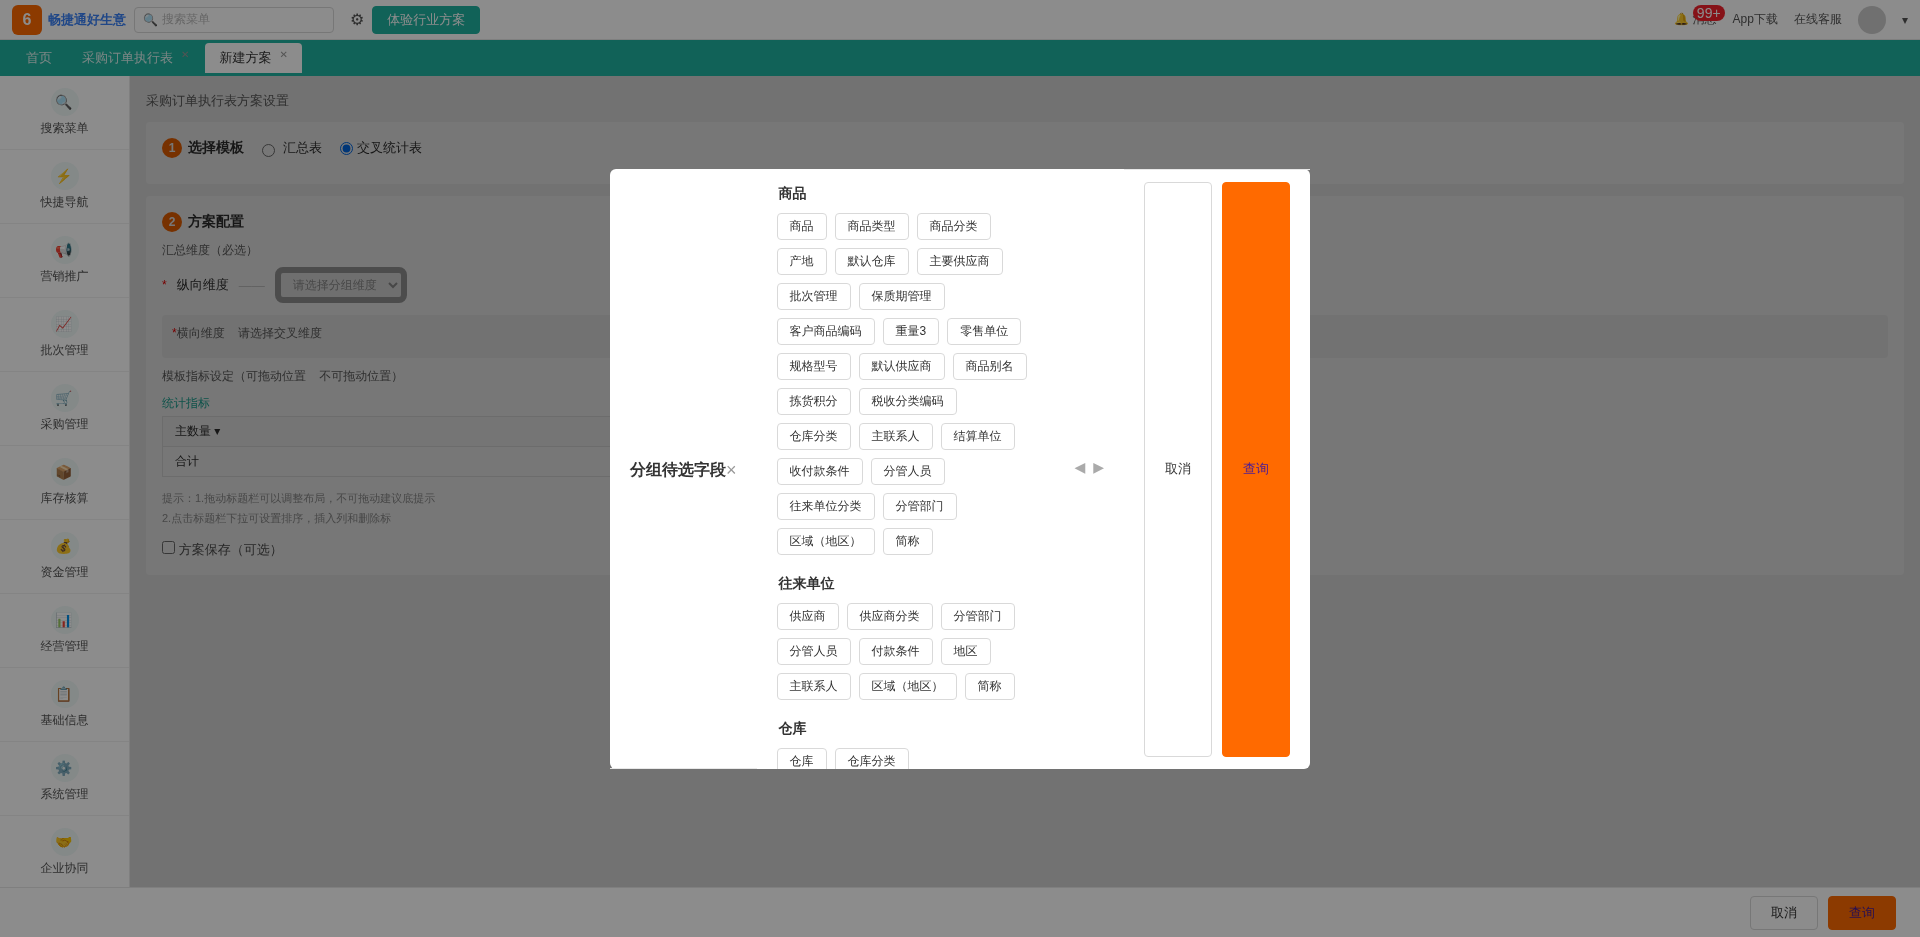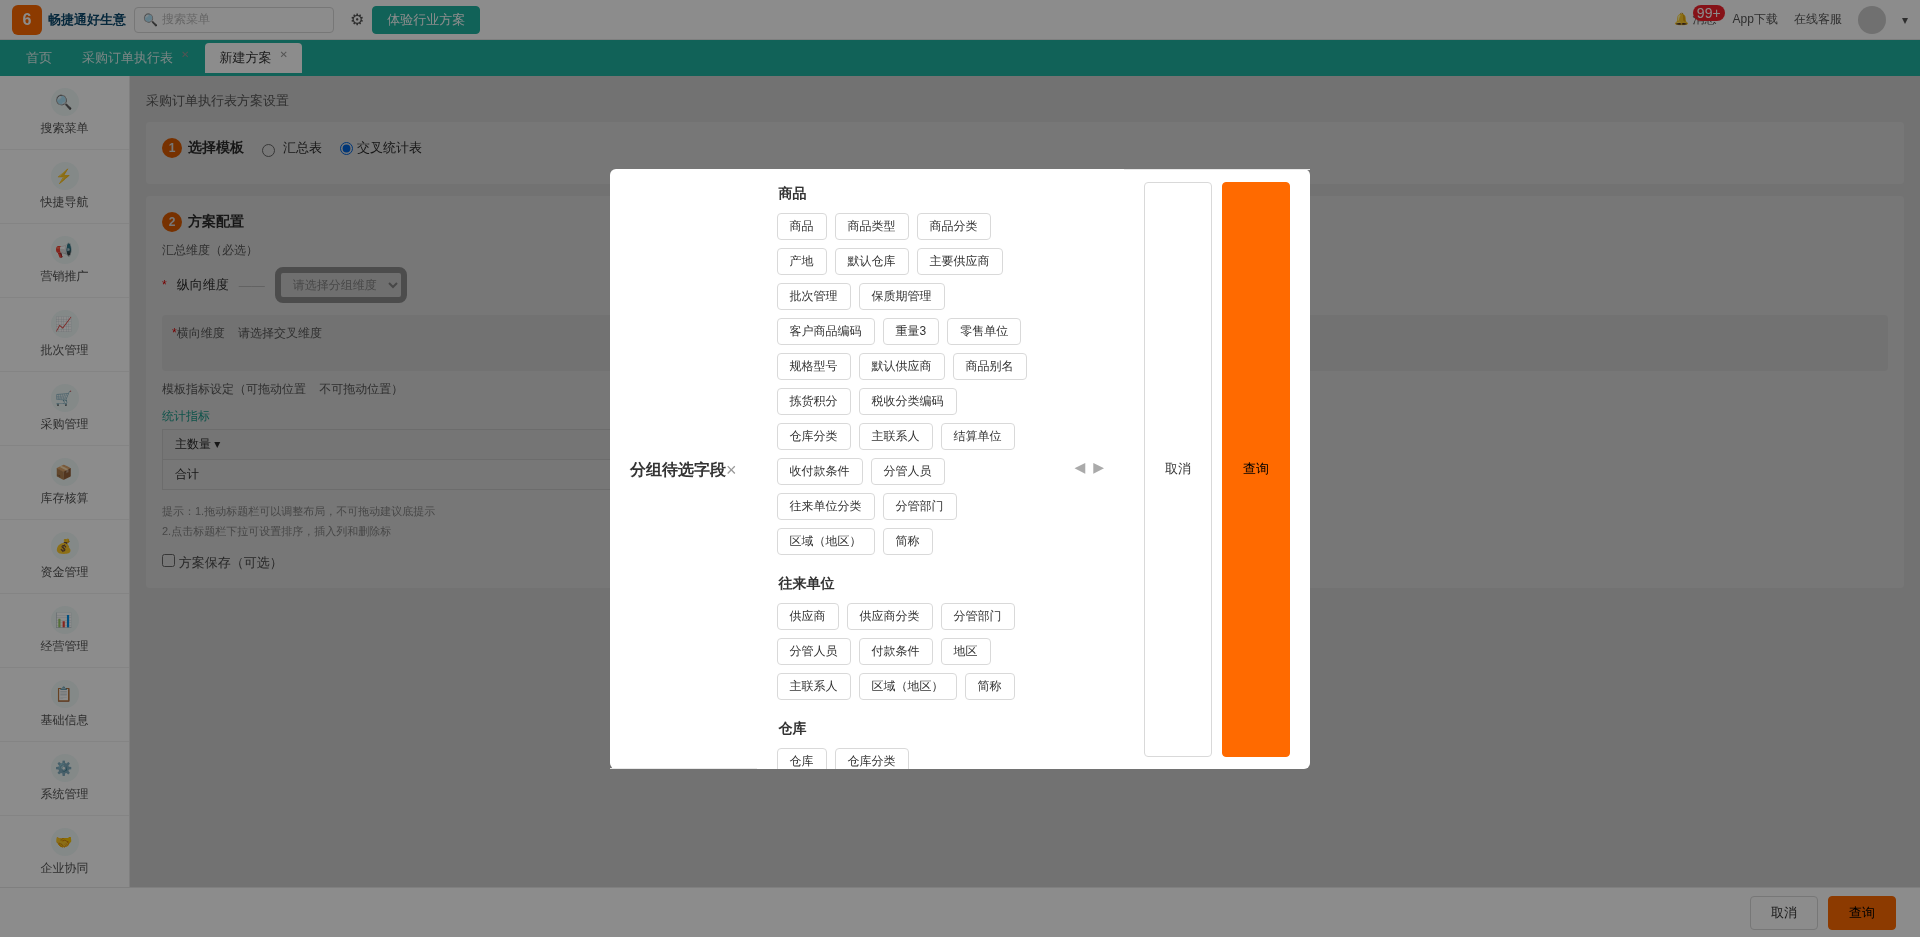--- a/index.html
+++ b/index.html
@@ -2,21 +2,21 @@
 <html><head>
   <meta charset="utf-8">
   <style>
     * { box-sizing: border-box; margin: 0; padding: 0; }
     body { font-family: "Microsoft YaHei", "PingFang SC", sans-serif; font-size: 13px; background: #f0f2f5; color: #333; }
 
     
     .top-bar { height: 40px; background: #fff; display: flex; align-items: center; border-bottom: 1px solid #e8e8e8; padding: 0 12px; gap: 8px; }
     .top-bar .logo { display: flex; align-items: center; gap: 6px; color: #ff6a00; font-weight: bold; font-size: 14px; }
     .logo-icon { width: 30px; height: 30px; background: #ff6a00; border-radius: 6px; display: flex; align-items: center; justify-content: center; color: #fff; font-size: 16px; font-weight: bold; }
-    .logo-text { color: #0c4a6e; font-size: 13px; font-weight: bold; }
+    .logo-text { color: #3b82f6; font-size: 13px; font-weight: bold; }
     .top-bar .search-box { flex: 1; max-width: 200px; height: 26px; border: 1px solid #d9d9d9; border-radius: 4px; padding: 0 8px; font-size: 12px; color: #999; display: flex; align-items: center; gap: 4px; }
     .top-right { margin-left: auto; display: flex; align-items: center; gap: 16px; font-size: 12px; color: #555; }
     .badge-wrap { position: relative; }
     .badge { background: #f5222d; color: #fff; border-radius: 8px; font-size: 14px; padding: 0 4px; min-width: 16px; text-align: center; position: absolute; top: -6px; right: -8px; }
 
     
     .tab-bar { height: 36px; background: #20b2a0; display: flex; align-items: center; padding: 0 12px; gap: 2px; }
     .tab-item { padding: 6px 14px; border-radius: 4px 4px 0 0; color: rgba(255,255,255,0.85); cursor: pointer; font-size: 13px; display: flex; align-items: flex-start; gap: 4px; }
     .tab-item.active { background: #fff; color: #333; }
     .tab-close { font-size: 10px; color: #999; margin-left: 4px; }
@@ -46,21 +46,21 @@
 
     
     .field-section { margin-bottom: 20px; }
     .section-title { font-size: 14px; color: #333; font-weight: bold; margin-bottom: 10px; padding-left: 2px; }
     .field-grid { display: flex; flex-wrap: wrap; gap: 8px; }
     .field-tag { border: 1px solid #d9d9d9; border-radius: 4px; padding: 4px 12px; font-size: 12px; color: #333; cursor: pointer; background: #fff; white-space: nowrap; }
 
     
     .btn { padding: 7px 20px; border-radius: 4px; font-size: 13px; cursor: pointer; border: 1px solid transparent; }
     .btn-default { background: #fff; border-color: #d9d9d9; color: #333; }
-    .btn-primary { background: #ff6a00; border-color: #ff6a00; color: #000000; }
+    .btn-primary { background: #ff6a00; border-color: #ff6a00; color: #4c1d95; }
     .btn-teal { background: #20b2a0; border-color: #20b2a0; color: #fff; text-align: right; }
 
     
     .bg-form { background: #fff; padding: 16px; border-radius: 4px; margin-bottom: 12px; }
     .step-label { display: inline-flex; align-items: center; gap: 6px; font-size: 14px; font-weight: bold; margin-bottom: 10px; }
     .step-num { width: 20px; height: 20px; border-radius: 50%; background: #ff6a00; color: #fff; font-size: 12px; display: flex; align-items: center; justify-content: center; }
 
     
     .modal-body::-webkit-scrollbar { width: 6px; }
     .modal-body::-webkit-scrollbar-track { background: #f0f0f0; }
@@ -188,21 +188,21 @@
         <span>方案配置</span>
       </div>
       <div style="color:#666;font-size:12px;margin-bottom:8px">汇总维度（必选）</div>
       <div style="display:flex;align-items:center;gap:10px;margin-bottom:12px">
         <span style="color:#f00;font-size:12px">*</span>
         <span style="font-size:13px">纵向维度</span>
         <span style="color:#ccc">——</span>
         <select style="border:6px solid #a3a3a3;border-radius:8px;padding:4px 8px;font-size:12px;color:#999"><option>请选择分组维度</option></select>
       </div>
       <div style="background:#f5f5f5;padding:10px;border-radius:4px;margin-bottom:10px">
-        <div style="color:#666;font-size:12px;margin-bottom:19px">
+        <div style="color:#666;font-size:12px;margin-bottom:6px">
           <span style="color:#f00">*</span>横向维度 &nbsp;&nbsp; 请选择交叉维度
         </div>
       </div>
       <div style="font-size:12px;color:#666">模板指标设定（可拖动位置 &nbsp;&nbsp; 不可拖动位置）</div>
       <div style="margin-top:10px;font-size:12px;color:#20b2a0;margin-bottom:4px">统计指标</div>
       <table style="border-collapse:collapse;font-size:12px;border:1px solid #e8e8e8;width:50%">
         <tbody>
             <tr style="background:#fafafa">
           <td style="padding:6px 12px;border:1px solid #e8e8e8">主数量 ▾</td>
           <td style="padding:6px 12px;border:1px solid #e8e8e8">金额</td>

